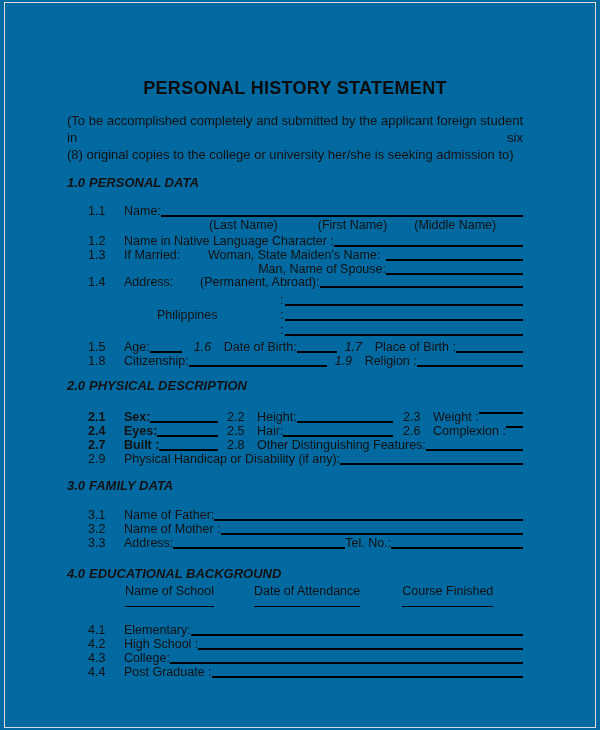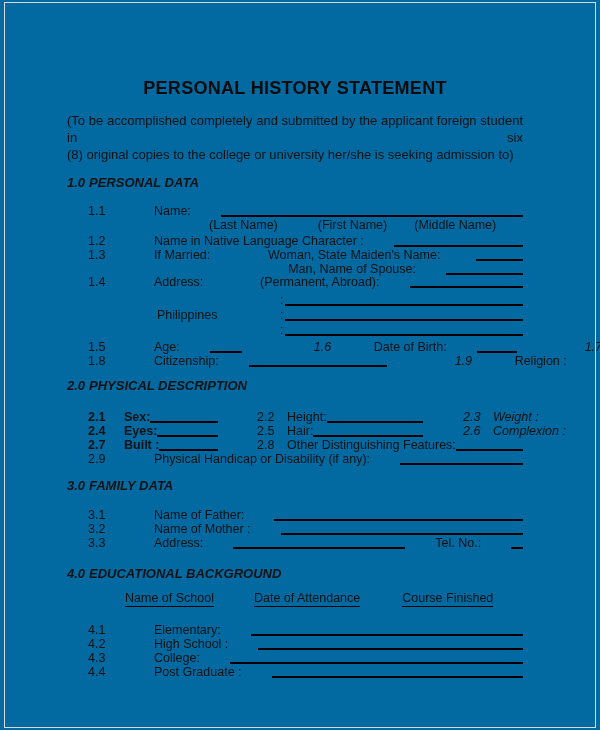--- a/index.html
+++ b/index.html
@@ -15,46 +15,46 @@
   .title { margin-top:78px; text-align:center; font-weight:bold; font-size:18px;
     letter-spacing:.3px; color:#0c0c0c; }
   .intro { margin-top:13px; font-size:13px; line-height:17px; }
   .jline { text-align:justify; text-align-last:justify; }
 
   .sec { margin-top:12px; display:flex; align-items:baseline; height:14px;
     font-weight:bold; font-style:italic; font-size:13px; }
   .snum { flex:none; width:22px; }
 
   .rows { margin-top:15px; }
-  .frow { display:flex; align-items:flex-end; height:14px; font-size:12.5px; white-space:pre;gap:30px; }
+  .frow { display:flex; align-items:flex-end; height:14px; font-size:12.5px; white-space:pre; }
   .num  { flex:none; width:36px; margin-left:21px; }
   .n2   { flex:none; width:30px;font-style:italic; }
   .fl   { flex:1 1 auto; border-bottom:2px solid #000; height:2px; margin-bottom:1px; }
   .fx   { flex:0 0 auto; }
   .sp   { flex:none; }
 
   .subrow { display:flex; height:16px; font-size:12.5px; align-items:flex-start; padding-top:0; }
   .mwrap  { flex:none; width:178px; }
   .mright { text-align:right; }
 
   .arow { display:flex; align-items:flex-end; font-size:12.5px; height:15px; }
   .arow.first { height:18px; }
   .aleft { flex:none; width:213px; padding-left:90px; box-sizing:border-box; }
   .acolon { flex:none; width:5px; }
 
   .c1 { flex:none; width:139px; margin-left:21px; display:flex; align-items:flex-end;font-weight:bold; }
   .c2 { flex:none; width:176px; display:flex; align-items:flex-end; }
-  .c3 { flex:1; display:flex; align-items:center;font-style:italic; }
+  .c3 { flex:1; display:flex; align-items:flex-start; }
   .c23 { flex:1; display:flex; align-items:flex-end; }
   .cnum1 { flex:none; width:36px; }
   .cnum { flex:none; width:30px; }
   .mr9 { margin-right:9px; } .mr10 { margin-right:10px; }
 
   .hdr { display:flex; margin-top:12px; height:15px; font-size:12.5px; align-items:flex-end; }
-  .hu { border-bottom:1.5px solid #000; padding-bottom:1px; }
+  .hu { border-bottom:1.5px solid #000; padding-bottom:8px; }
 </style>
 </head>
 <body>
 
 <div class="sheet">
   <div class="page-border"></div>
   <div class="content">
 
     <div class="title">PERSONAL HISTORY STATEMENT</div>
 

